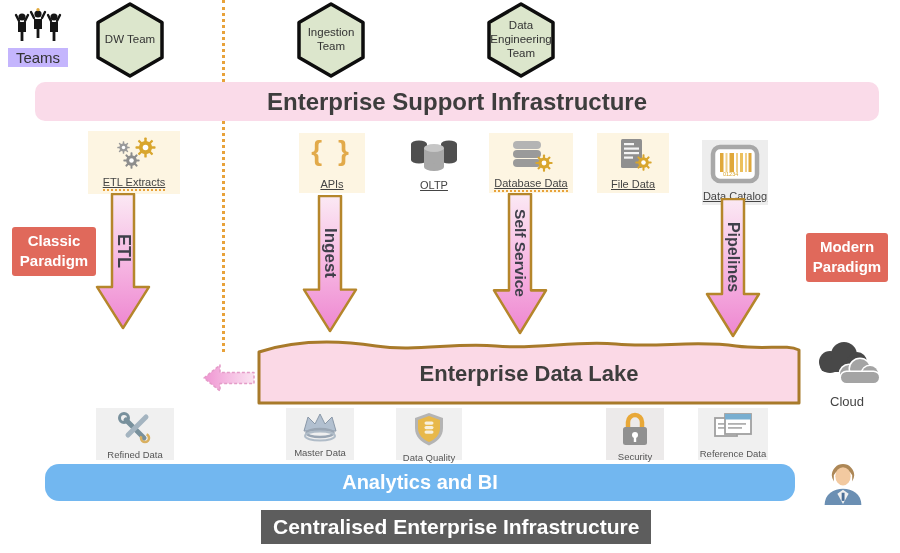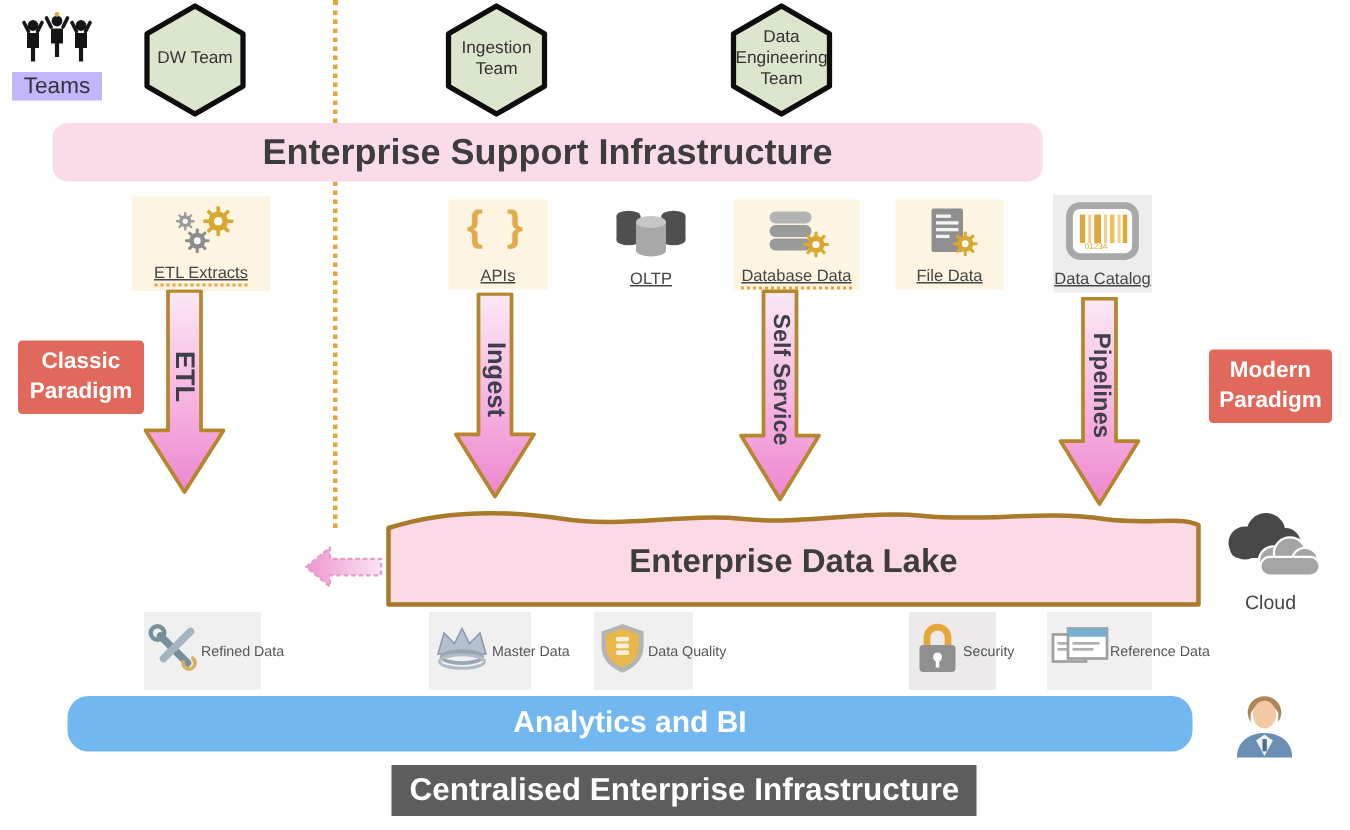--- a/index.html
+++ b/index.html
@@ -17,21 +17,21 @@
                  background:#c4b5fd; font-size:15px; color:#333; padding:1px 0; }
 
   
   .hex { position:absolute; top:2px; width:70px; height:76px; }
   .hex svg { width:100%; height:100%; display:block; }
   .hex-label { position:absolute; inset:10px 5px; display:flex; align-items:center;
                justify-content:center; text-align:center; font-size:11.5px;
                line-height:1.2; color:#333; }
 
   
-  .banner-pink { position:absolute; left:35px; top:82px; width:660px; height:39px;
+  .banner-pink { position:absolute; left:35px; top:82px; width:844px; height:39px;
                  background:#fadbe9; border-radius:10px; display:flex; align-items:center;
                  justify-content:center; font-size:24px; font-weight:bold; color:#3d3d3d; }
   .banner-blue { position:absolute; left:45px; top:464px; width:750px; height:37px;
                  background:#72b7f0; border-radius:14px; display:flex; align-items:center;
                  justify-content:center; font-size:20px; font-weight:bold; color:#fff; }
   .banner-dark { position:absolute; left:261px; top:510px; background:#5d5d5d;
                  color:#fff; font-size:21px; font-weight:bold; padding:5px 12px; }
 
   
   .src { position:absolute; display:flex; flex-direction:column; align-items:center;
@@ -54,21 +54,21 @@
                 transform:translate(-50%,-50%) rotate(90deg);
                 font-weight:bold; font-size:17px; color:#3f3f4a; white-space:nowrap; }
 
   
   .store { position:absolute; }
   .store svg { width:100%; height:100%; display:block; }
   .store-label { position:absolute; inset:0; display:flex; align-items:center;
                  justify-content:center; text-align:center; font-weight:bold; color:#3d3d3d; }
 
   
-  .gov { position:absolute; background:#f0f0f0; display:flex; flex-direction:row;
+  .gov { position:absolute; background:#f0f0f0; display:flex; flex-direction:column;
          align-items:center; justify-content:space-between; padding:3px 2px 2px 2px; }
   .gov-label { font-size:9.5px; color:#555; white-space:nowrap; }
 
   .cloud-label { position:absolute; left:810px; top:394px; width:74px; text-align:center;
                  font-size:13px; color:#444; }
 </style>
 </head>
 <body>
 
 <div class="canvas">
@@ -205,21 +205,21 @@
           <rect x="12" y="10.5" width="15" height="2.2"></rect>
           <rect x="12" y="15" width="15" height="2.2"></rect>
           <rect x="12" y="19.5" width="9" height="2.2"></rect>
         </g>
         <use href="#gear" x="23" y="17" width="17" height="17" style="color:#d9a62e"></use>
       </svg>
     </div>
     <div class="src-label">File Data</div>
   </div>
 
-  <div class="src src-gray" style="left:702px;top:130px;width:66px;height:65px">
+  <div class="src src-gray" style="left:702px;top:140px;width:66px;height:65px">
     <div>
       <svg width="50" height="40">
         <rect x="3" y="3" width="44" height="34" rx="7" fill="#fff" stroke="#a8a8a8" stroke-width="4.5"></rect>
         <g>
           <rect x="10" y="9" width="3.5" height="19" fill="#e0a83a"></rect>
           <rect x="15.5" y="9" width="2" height="19" fill="#f0cf8a"></rect>
           <rect x="19.5" y="9" width="4.5" height="19" fill="#e0a83a"></rect>
           <rect x="26" y="9" width="2" height="19" fill="#f0cf8a"></rect>
           <rect x="30" y="9" width="3" height="19" fill="#ecc05c"></rect>
           <rect x="35" y="9" width="2" height="19" fill="#f0cf8a"></rect>

